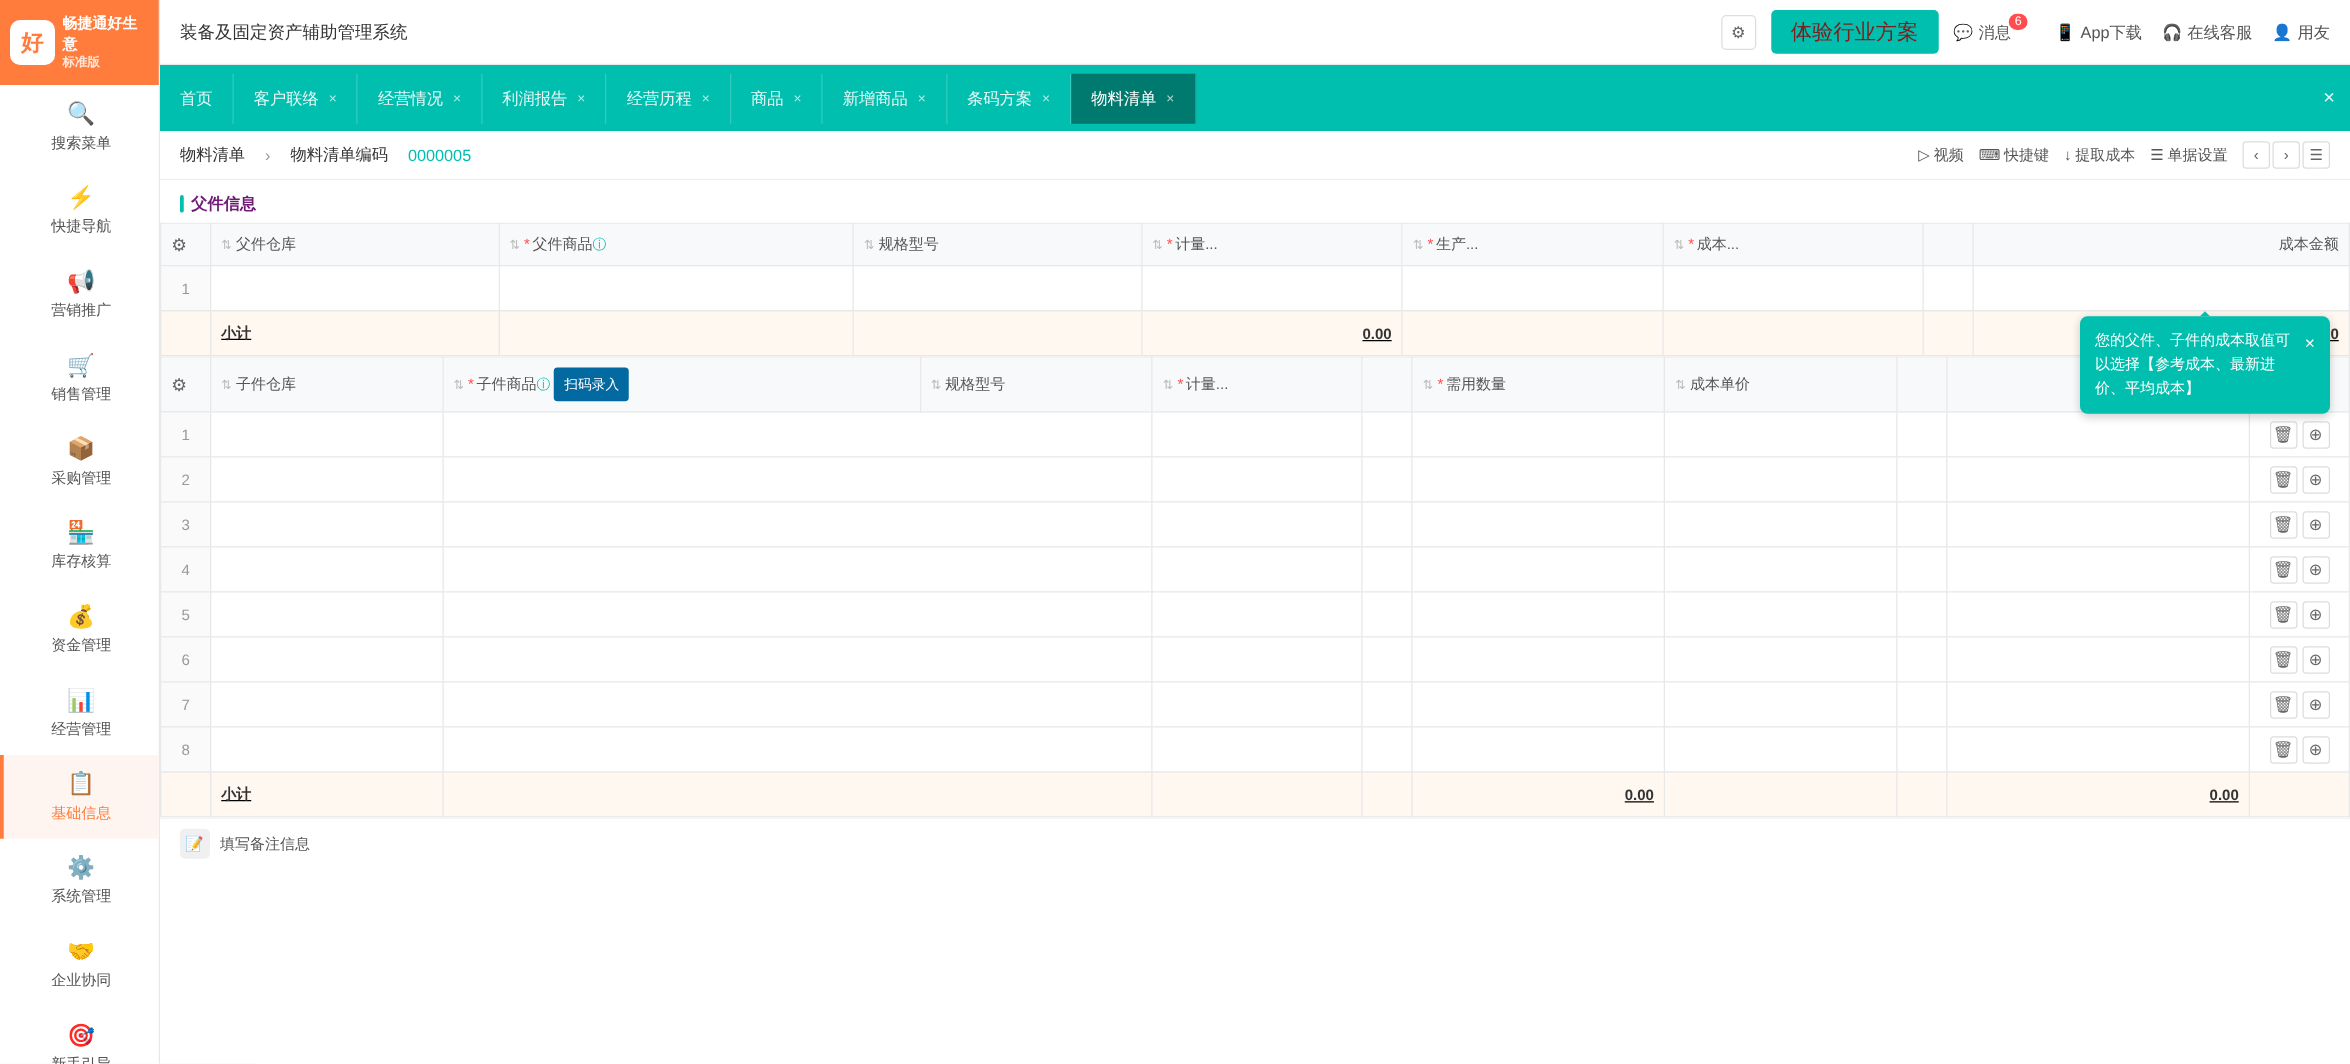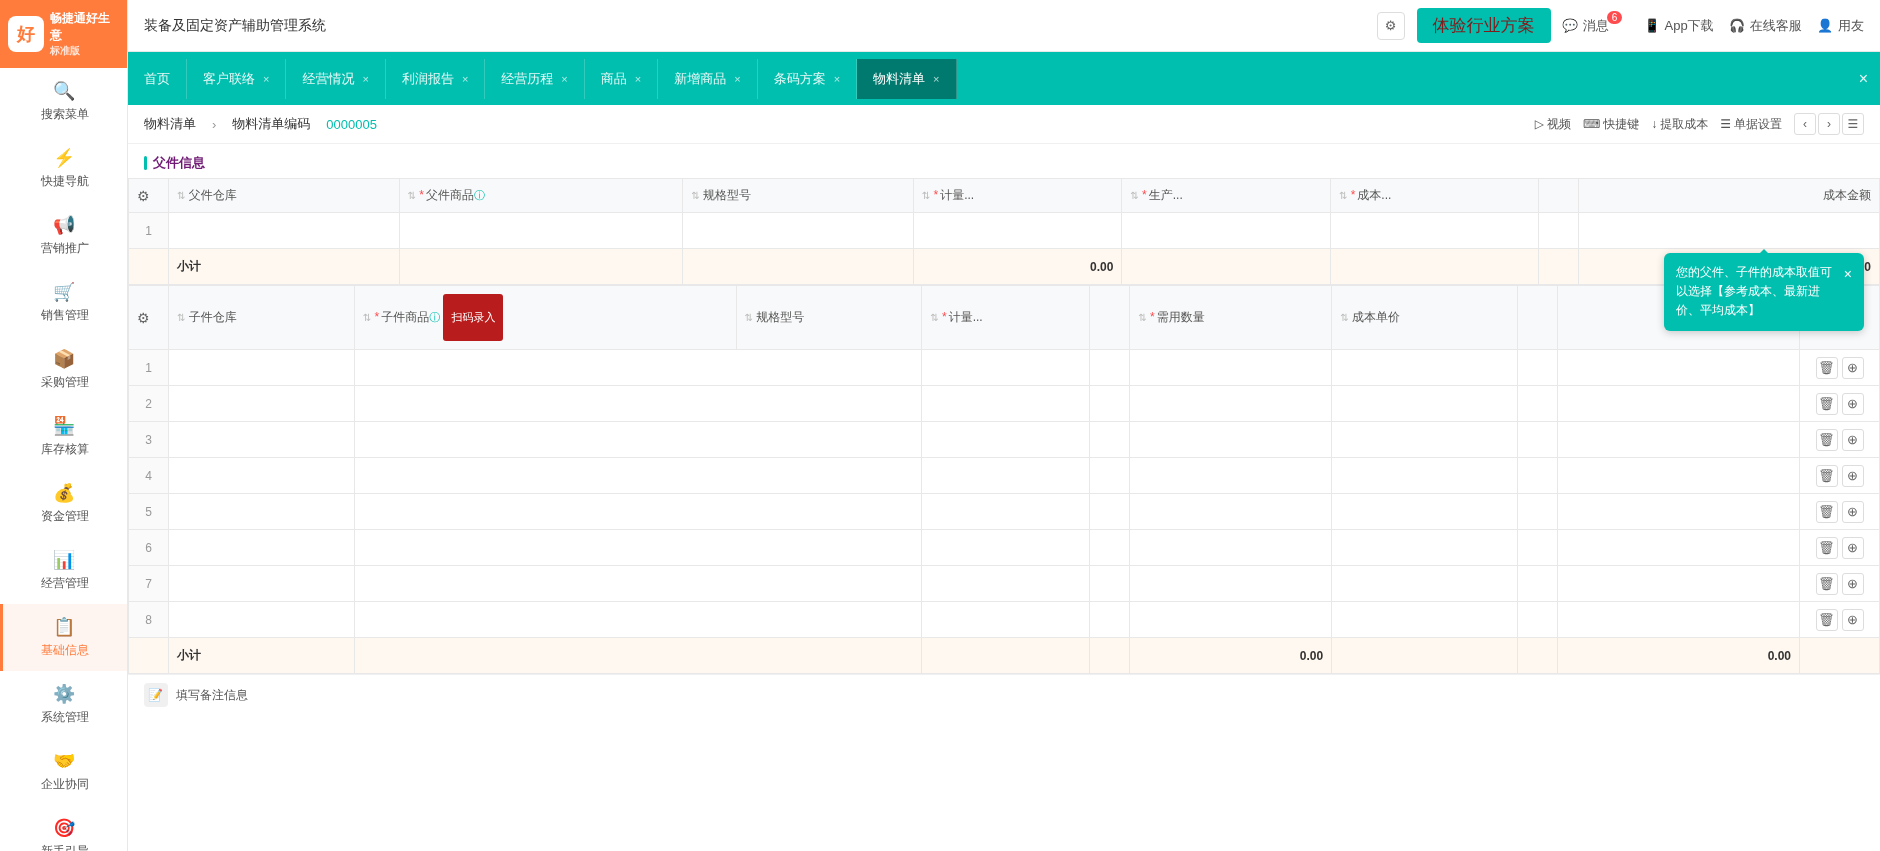--- a/index.html
+++ b/index.html
@@ -259,38 +259,39 @@
     }
     .data-table .row-num {
       color: #999;
       text-align: center;
       width: 40px;
       background: #fafafa;
     }
     .data-table .subtotal {
       background: #e5e5e5;
       font-weight: bold;
+      text-decoration: underline;
     }
     .data-table .subtotal td {
       background: #fff8f0;
     }
     .required-star { color: #ff4d4f; margin-right: 2px; }
 
     .th-settings {
       width: 36px;
       text-align: center;
     }
     .sort-icon { color: #bbb; font-size: 10px; }
 
     .scan-btn {
-      background: #b91c1c;
+      background: #0369a1;
       color: #fff;
       border: none;
       border-radius: 3px;
-      padding: 16px 8px;
+      padding: 6px 8px;
       font-size: 11px;
       cursor: pointer;
       white-space: nowrap;
     }
 
     .action-btns {
       display: flex;
       gap: 4px;
       justify-content: center;
     }

